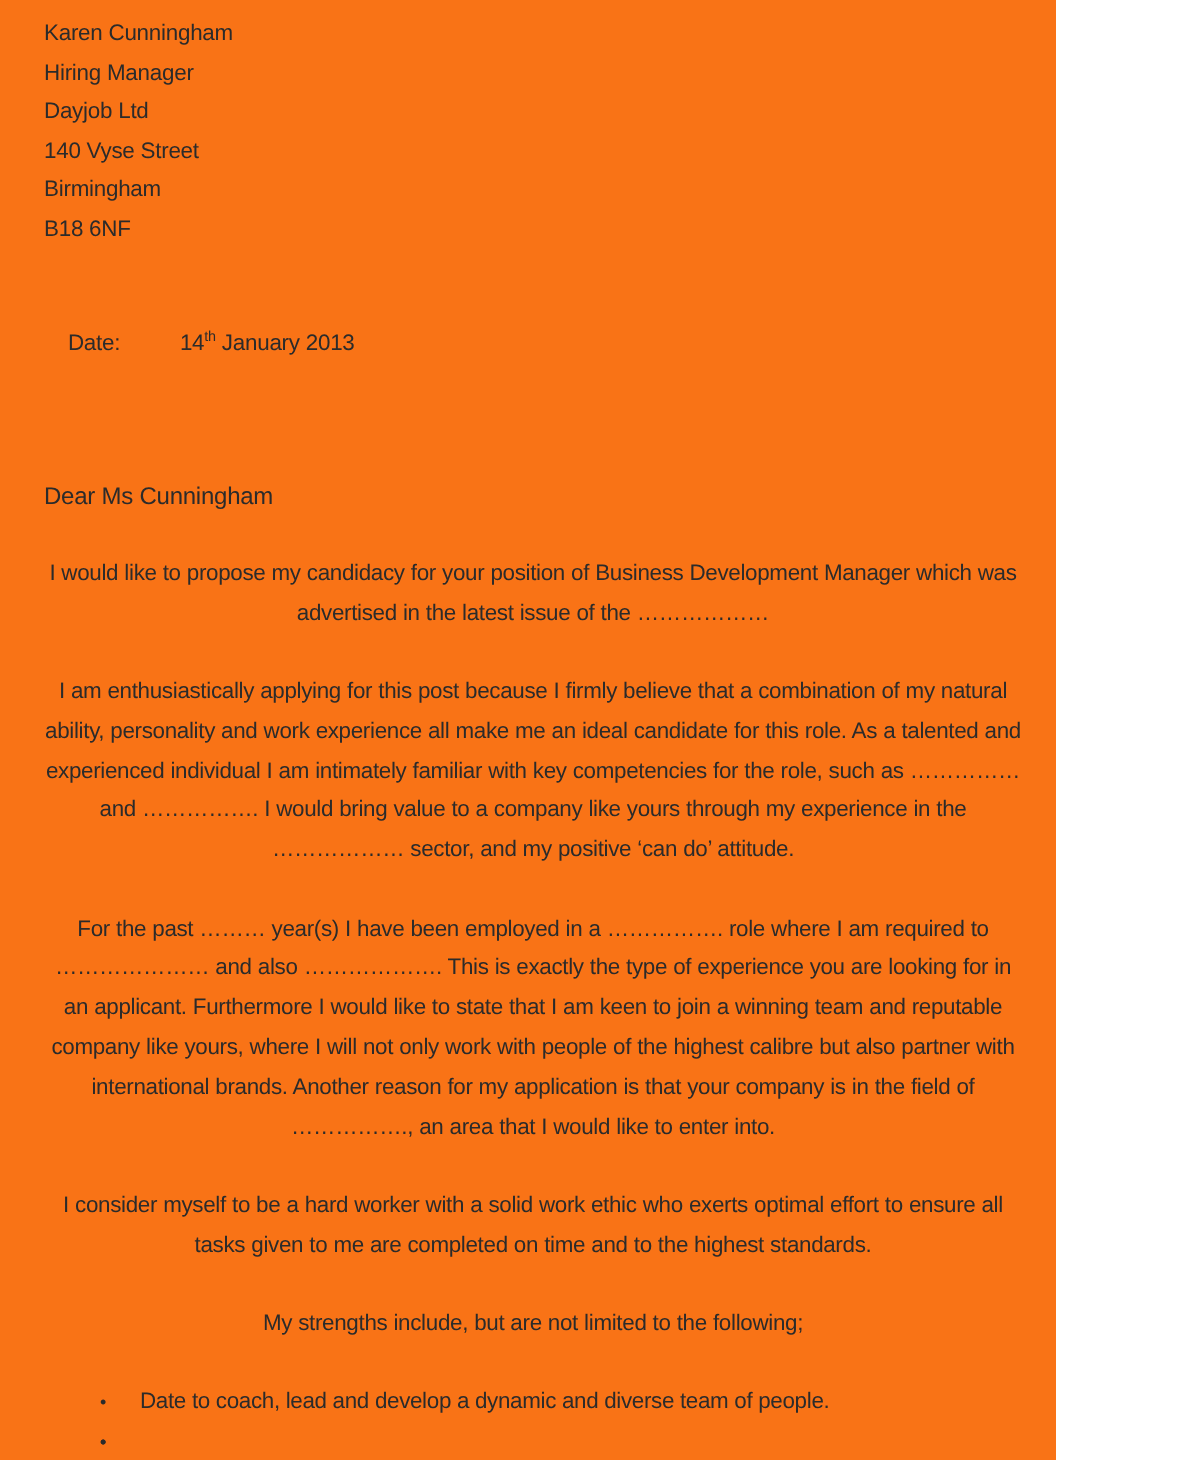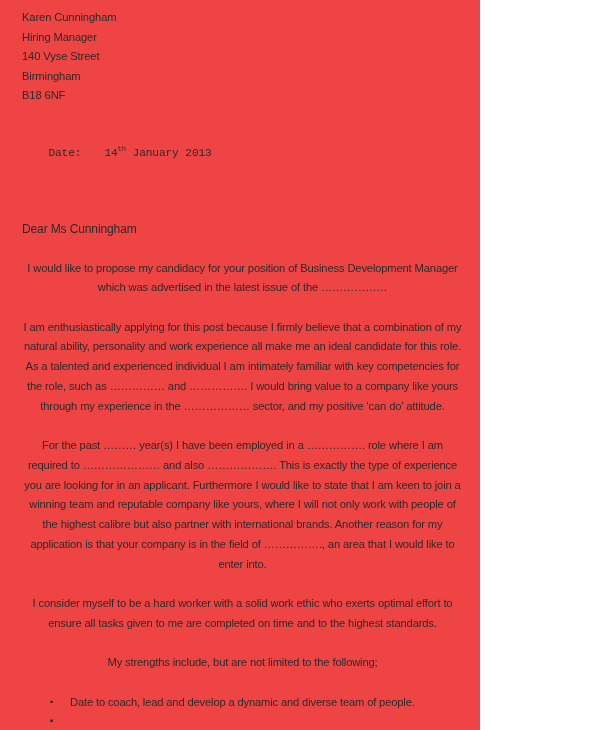--- a/index.html
+++ b/index.html
@@ -10,42 +10,41 @@
   body {
     width: 600px;
     height: 730px;
     overflow: hidden;
     font-family: "Liberation Sans", sans-serif;
     color: #2b2b2b;
     -webkit-font-smoothing: antialiased;
   }
   .page {
     position: relative;
-    width: 480px;
+    width: 528px;
     height: 730px;
-    background: #ef4444;
+    background: #f97316;
     box-sizing: border-box;
     padding: 0 17px 0 22px;
   }
   .addr-block {
     padding-top: 8px;
   }
   .addr-line {
     font-size: 11.2px;
     line-height: 19.5px;
     letter-spacing: -0.12px;
     white-space: pre;
   }
   .date-row {
     margin-top: 18.5px;
     font-size: 11.2px;
     line-height: 19.5px;
     letter-spacing: -0.12px;
     white-space: pre;
-    font-family: Liberation Mono, monospace;
   }
   .date-label {
     display: inline-block;
     width: 56px;
   }
   .date-value sup {
     font-size: 7.2px;
     vertical-align: super;
     line-height: 0;
   }
@@ -85,20 +84,21 @@
   }
 </style>
 </head>
 <body>
 
 <div class="page">
 
   <div class="addr-block">
     <div class="addr-line">Karen Cunningham</div>
     <div class="addr-line">Hiring Manager</div>
+    <div class="addr-line">Dayjob Ltd</div>
     <div class="addr-line">140 Vyse Street</div>
     <div class="addr-line">Birmingham</div>
     <div class="addr-line">B18 6NF</div>
   </div>
 
   <div class="date-row">
     <span class="date-label">Date:</span><span class="date-value"><span>14</span><sup>th</sup><span> January 2013</span></span>
   </div>
 
   <div class="salutation">Dear Ms Cunningham</div>

